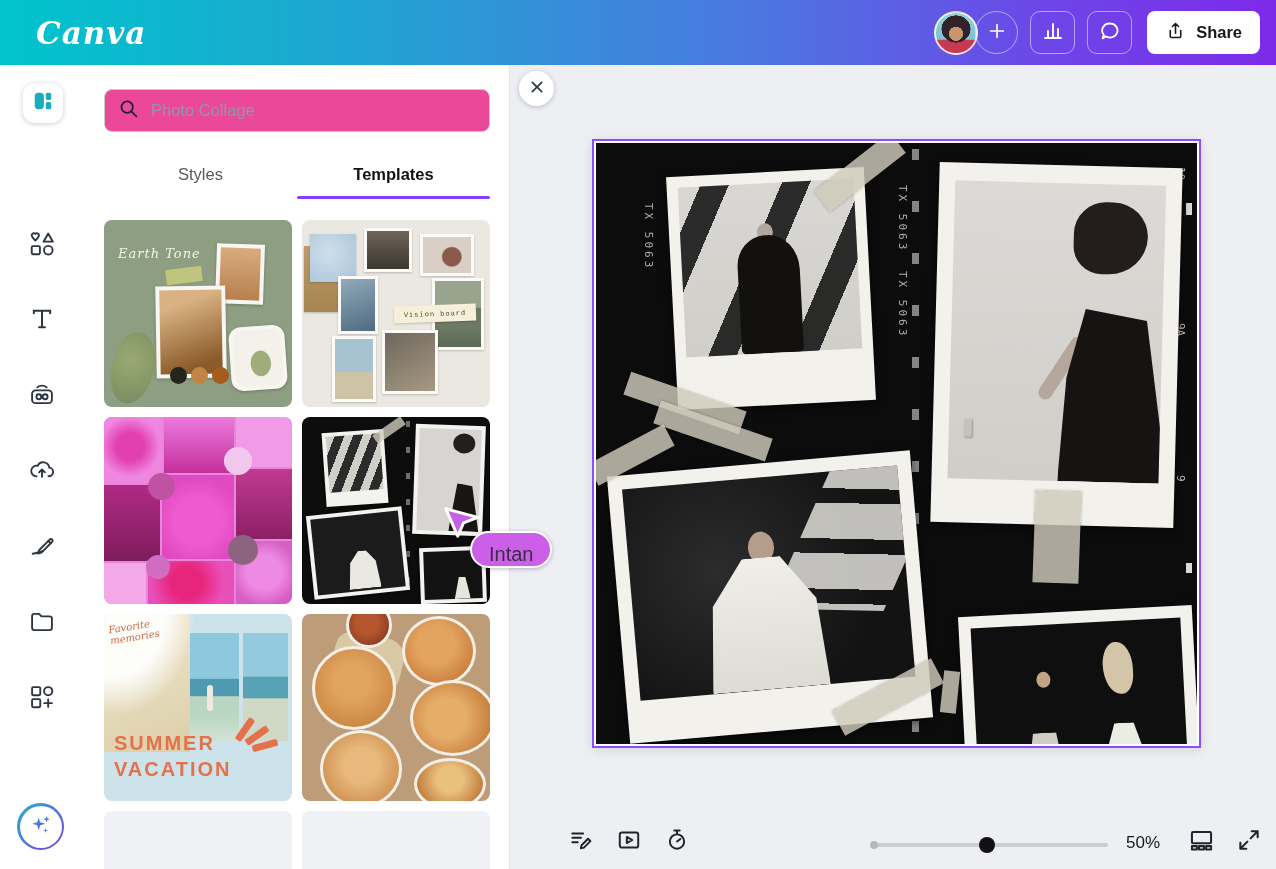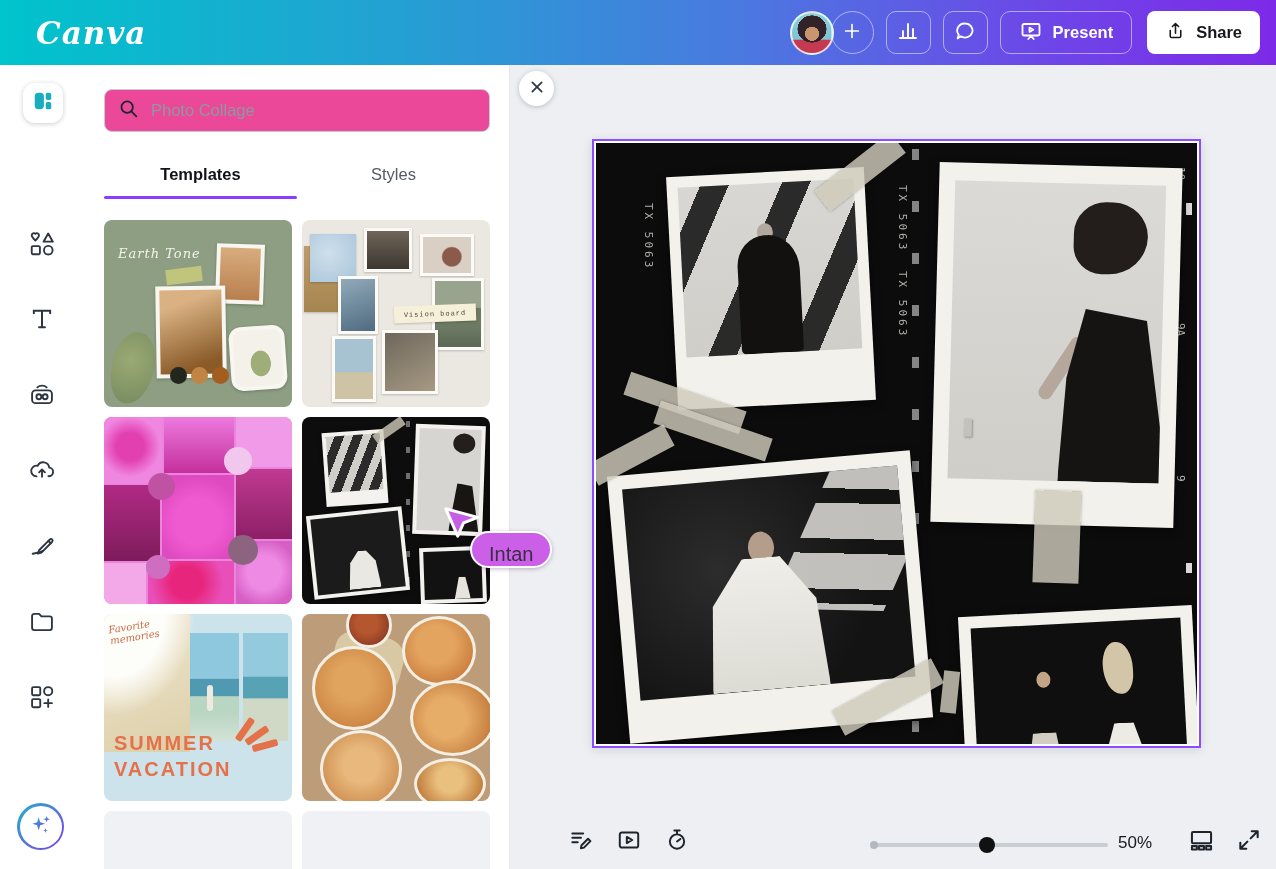--- a/index.html
+++ b/index.html
@@ -137,21 +137,21 @@
   
   .collab { position:absolute; left:444px; top:500px; width:130px; height:80px; z-index:50; pointer-events:none; }
   .collab-pill { position:absolute; left:26px; top:31px; height:37px; padding:0 17px; background:#cb5fe8; border:2.5px solid #fff;
     border-radius:19px; display:flex; align-items:flex-end; font-size:20px; color:#3a2e44; box-shadow:0 1px 4px rgba(60,20,80,.3); }
 
   
   .tool { position:absolute; width:34px; height:34px; display:flex; align-items:center; justify-content:center; color:#1d242c; cursor:pointer; }
   .slider-track { position:absolute; left:362px; top:778px; width:236px; height:4px; border-radius:2px; background:#c9ced3; cursor:pointer; }
   .slider-dot { position:absolute; left:-2px; top:-2px; width:8px; height:8px; border-radius:50%; background:#b3b9bf; }
   .slider-thumb { position:absolute; left:107px; top:-6px; width:16px; height:16px; border-radius:50%; background:#111; cursor:grab; }
-  .zoom-label { position:absolute; left:608px; top:768px; width:50px; font-size:17px; color:#14181d; font-weight:500; cursor:pointer; }
+  .zoom-label { position:absolute; left:608px; top:768px; width:50px; text-align:center; font-size:17px; color:#14181d; font-weight:500; cursor:pointer; }
 </style>
 </head>
 <body>
 
 <div class="stage">
 
   <header class="app-header">
     <div class="logo">Canva</div>
     <div class="header-right">
       <div class="avatar"></div>
@@ -169,29 +169,20 @@
             </svg>
         </span>
       </button>
       <button class="hbtn sq">
         <span>
           <svg width="24" height="24" viewBox="0 0 24 24" fill="none" stroke="#fff" stroke-width="1.8" stroke-linejoin="round">
               <path d="M12 4.5a7.5 7 0 1 1-4.2 12.8L4.6 19.4l1.2-3.6A7.5 7 0 0 1 12 4.5Z"></path>
             </svg>
         </span>
       </button>
-      <button class="hbtn present">
-        <span>
-          <svg width="24" height="24" viewBox="0 0 24 24" fill="none" stroke="#fff" stroke-width="1.8" stroke-linecap="round" stroke-linejoin="round">
-              <rect x="3.5" y="5" width="17" height="11.5" rx="1.5"></rect>
-              <path d="M10.5 8.6l3.8 2.2-3.8 2.2zM9.3 20l2.7-3.2 2.7 3.2"></path>
-            </svg>
-        </span>
-        <span>Present</span>
-      </button>
       <button class="share-btn">
         <span>
           <svg width="21" height="21" viewBox="0 0 24 24" fill="none" stroke="#16181c" stroke-width="1.8" stroke-linecap="round" stroke-linejoin="round">
               <path d="M8.5 7.5L12 4l3.5 3.5M12 4v11"></path>
               <path d="M6 12v6.5A1.5 1.5 0 0 0 7.5 20h9a1.5 1.5 0 0 0 1.5-1.5V12"></path>
             </svg>
         </span>
         <span>Share</span>
       </button>
     </div>
@@ -291,22 +282,22 @@
     <div class="search-wrap">
       <span>
         <svg width="22" height="22" viewBox="0 0 24 24" fill="none" stroke="#1c232b" stroke-width="1.9" stroke-linecap="round">
             <circle cx="10" cy="10" r="6.2"></circle>
             <path d="M14.6 14.6L20 20"></path>
           </svg>
       </span>
       <input type="text" placeholder="Photo Collage" style="">
     </div>
     <div class="tabs">
+      <div class="tab">Styles</div>
       <div class="tab active">Templates</div>
-      <div class="tab">Styles</div>
     </div>
 
     <div class="grid">
 
       <div class="tpl t-earth">
         <span class="et-text">Earth Tone</span>
         <div class="abs et-card" style="left:112px;top:24px;width:48px;height:60px;transform:rotate(2deg)">
             <div class="pic" style="background:linear-gradient(#d8ac7e,#b97f4e)"></div>
           </div>
         <div class="abs et-leaf" style="left:8px;top:112px;width:42px;height:72px;transform:rotate(10deg)"></div>

